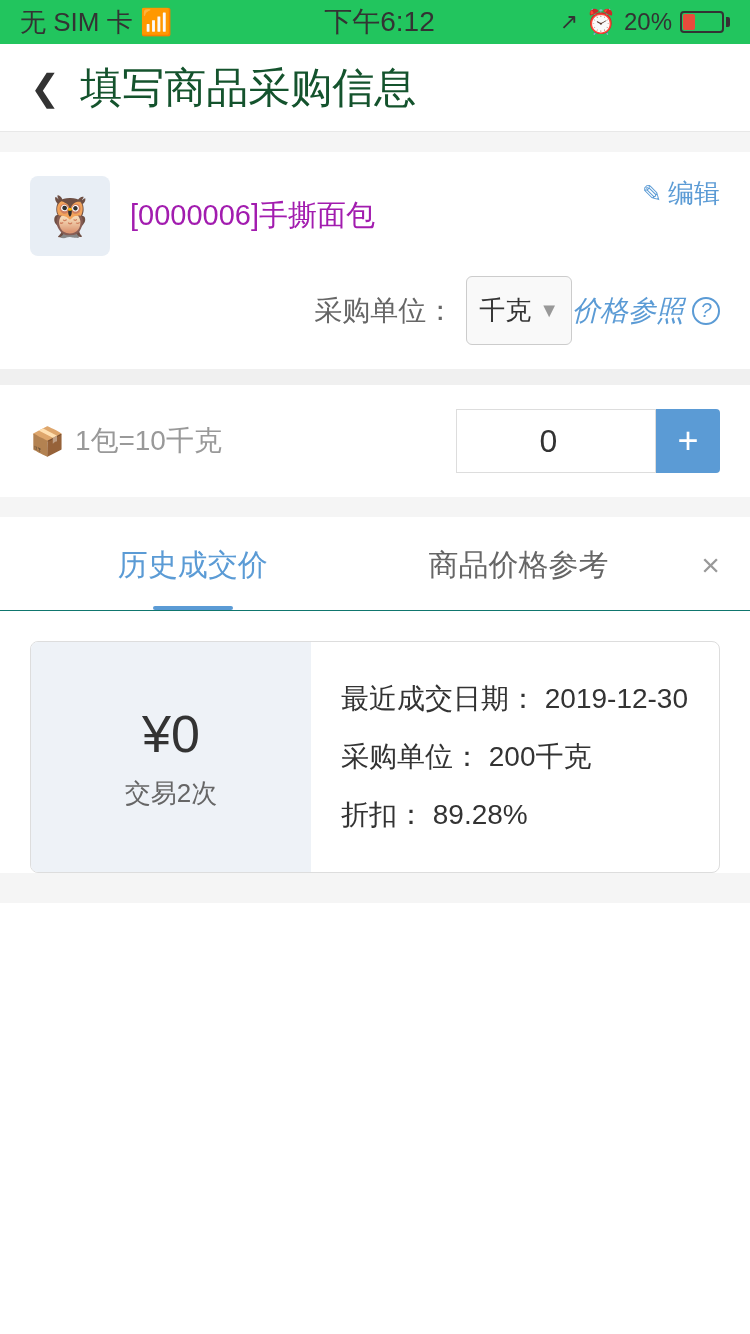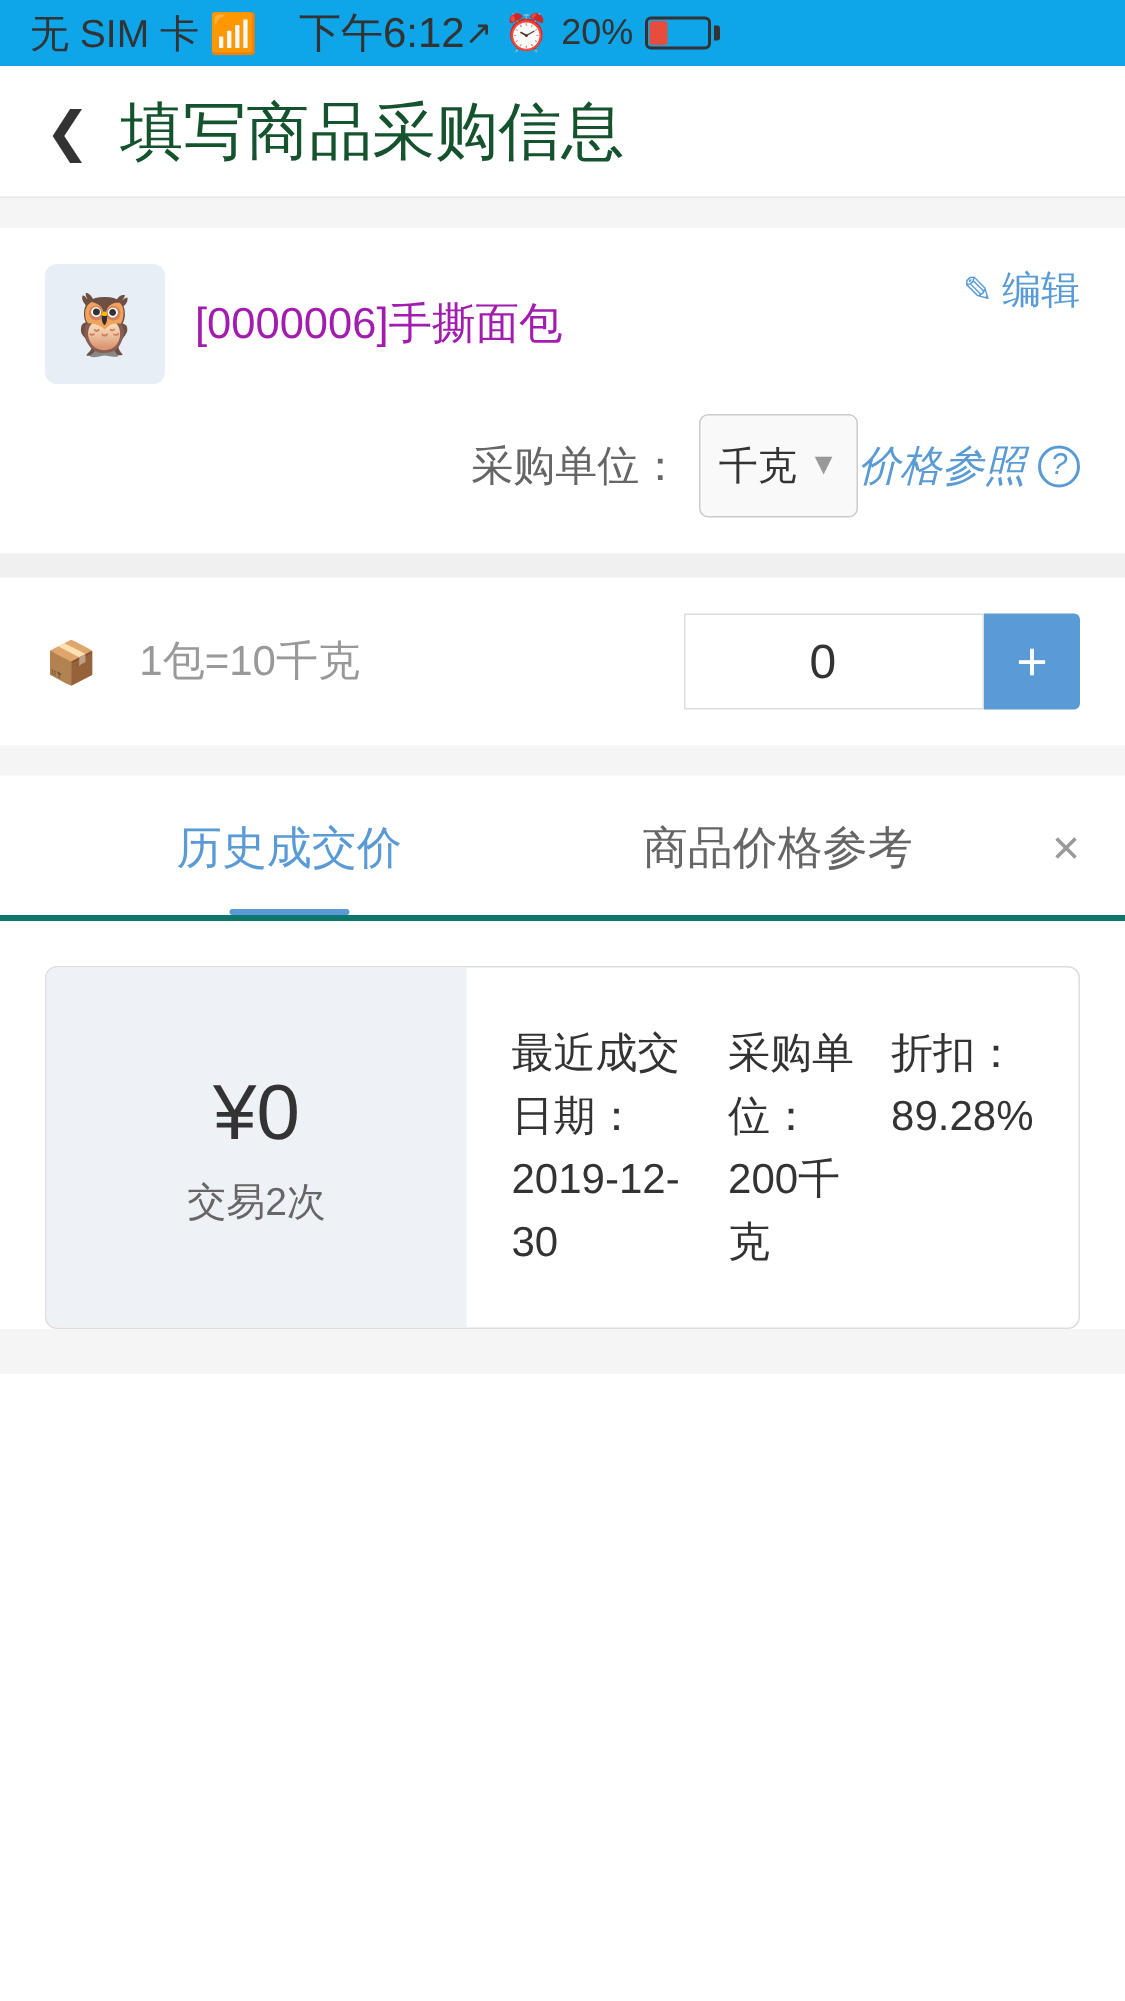--- a/index.html
+++ b/index.html
@@ -8,24 +8,24 @@
       width: 750px;
       min-height: 1334px;
       font-family: -apple-system, "PingFang SC", "Helvetica Neue", Arial, sans-serif;
       background: #f5f5f5;
       overflow-x: hidden;
     }
 
     
     .status-bar {
       display: flex;
-      justify-content: flex-start;
+      justify-content: space-between;
       align-items: center;
       height: 44px;
-      background: #0ea5e9;
+      background: #22c55e;
       padding: 0 20px;
       font-size: 26px;
     }
     .status-left { font-size: 26px; color: #333; }
     .status-center { font-size: 28px; color: #333; font-weight: 400; margin-left: 27px; }
     .status-right { display: flex; align-items: center; gap: 8px; font-size: 24px; color: #333; }
     .battery-icon {
       display: inline-flex;
       align-items: center;
       gap: 2px;
@@ -192,21 +192,20 @@
       align-items: center;
       gap: 10px;
     }
     .pkg-icon {
       font-size: 28px;
       color: #333;
     }
     .pkg-text {
       font-size: 28px;
       color: #999;
-      margin-left: 18px;
     }
     .quantity-input-group {
       display: flex;
       align-items: center;
       gap: 0;
     }
     .quantity-input {
       width: 200px;
       height: 64px;
       border: 1px solid #ddd;
@@ -231,21 +230,21 @@
     }
 
     
     .tabs-panel {
       background: #fff;
       margin-top: 20px;
     }
     .tabs-header {
       display: flex;
       align-items: center;
-      border-bottom: 4px solid #0f766e;
+      border-bottom: 1px solid #0f766e;
       padding: 0 30px;
       position: relative;
     }
     .tab-item {
       flex: 1;
       text-align: center;
       padding: 28px 0 24px;
       font-size: 30px;
       color: #666;
       cursor: pointer;
@@ -296,20 +295,21 @@
     }
     .trade-count {
       font-size: 26px;
       color: #666;
       margin-top: 12px;
     }
     .price-right {
       flex: 1;
       padding: 36px 30px;
       display: flex;
+      flex-direction: column;
       gap: 16px;
     }
     .price-detail-row {
       font-size: 28px;
       color: #333;
       line-height: 1.5;
     }
 
     
     .page-rest {

